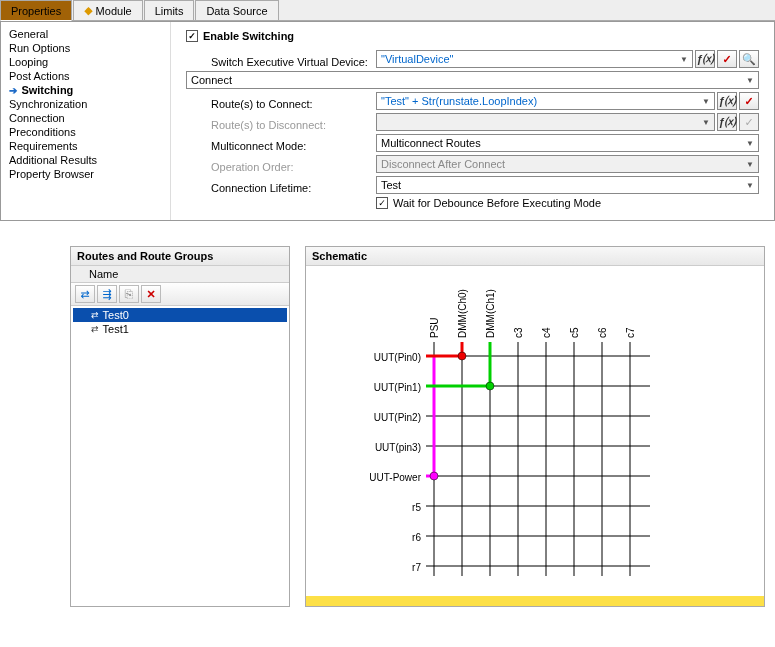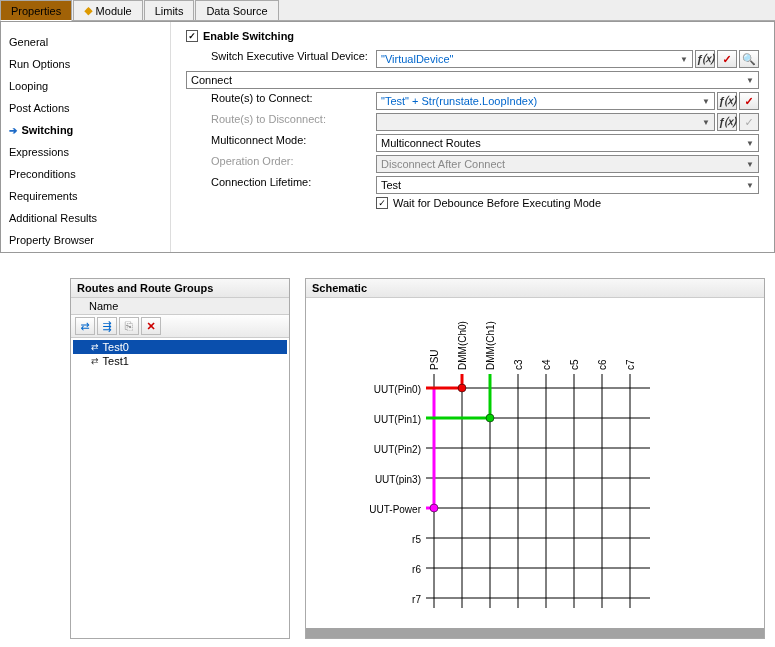--- a/index.html
+++ b/index.html
@@ -7,42 +7,42 @@
 
 
 .tabs { display: flex; border-bottom: 1px solid #aaa; background: #eee; }
 .tab { padding: 3px 10px; border: 1px solid #aaa; border-bottom: none; background: #fff; margin-right: 1px; cursor: pointer; display: flex; align-items: center; gap: 3px; }
 .tab.active { background: #a16207; border-bottom: 1px solid #fff; margin-bottom: -1px; }
 .tab:not(.active) { background: #f0f0f0; }
 
 
 .top-panel { display: flex; border: 1px solid #999; }
 .sidebar { width: 170px; padding: 5px 8px; border-right: 1px solid #ddd; }
-.sidebar-item { padding: 1px 0; cursor: pointer; margin-top: 8px; }
+.sidebar-item { padding: 1px 0; cursor: pointer; }
 .sidebar-item.active { font-weight: bold; display: flex; align-items: center; gap: 4px; }
 .arrow-right { color: #1e6bc7; font-size: 10px; }
 
 .main-form { flex: 1; padding: 8px 15px; }
 .enable-row { display: flex; align-items: center; gap: 5px; font-weight: bold; margin-bottom: 8px; }
-.form-row { display: flex; align-items: flex-start; margin: 3px 0; }
+.form-row { display: flex; align-items: flex-end; margin: 3px 0; }
 .form-label { width: 190px; padding-left: 25px; }
 .form-label.disabled { color: #999; }
 .form-control { flex: 1; display: flex; gap: 2px; }
 .dropdown { flex: 1; border: 1px solid #888; padding: 1px 4px; background: #fff; position: relative; display: flex; align-items: center; justify-content: space-between; height: 18px; }
 .dropdown.disabled { background: #f0f0f0; color: #888; }
 .dropdown-arrow { font-size: 8px; color: #555; }
 .icon-btn { width: 20px; height: 18px; border: 1px solid #888; display: flex; align-items: center; justify-content: center; font-size: 9px; background: linear-gradient(#fff,#e8e8e8); cursor: pointer; }
 .icon-btn.disabled { background: #f0f0f0; color: #aaa; }
 .fx { font-style: italic; font-weight: bold; color: #333; }
 .check { color: #c00; font-weight: bold; }
 .expr-text { color: #0066cc; }
 
 
 .bottom { display: flex; gap: 15px; margin-top: 25px; padding: 0 10px 10px 70px; }
-.panel { border: 1px solid #aaa; background: #a3a3a3; }
+.panel { border: 1px solid #aaa; background: #fde047; }
 .panel-title { font-weight: bold; padding: 3px 6px; background: linear-gradient(#f8f8f8,#e8e8e8); border-bottom: 1px solid #ccc; }
 .routes-panel { width: 220px; }
 .routes-header { background: #eee; border-bottom: 1px solid #ccc; padding: 2px 18px; font-weight: normal; }
 .toolbar { display: flex; gap: 2px; padding: 2px 4px; border-bottom: 1px solid #ccc; background: linear-gradient(#fefefe,#eaeaea); }
 .tb-btn { width: 20px; height: 18px; border: 1px solid #bbb; background: linear-gradient(#fff,#e8e8e8); display: flex; align-items: center; justify-content: center; cursor: pointer; }
 .tree { background: #fff; height: 300px; padding: 2px; }
 .tree-item { padding: 1px 8px 1px 18px; display: flex; align-items: center; gap: 4px; cursor: pointer; }
 .tree-item.selected { background: #0a4fad; color: #fff; }
 .route-icon { font-size: 9px; }
 
@@ -80,21 +80,22 @@
 <div class="top-panel">
   <div class="sidebar">
     <div class="sidebar-item">General</div>
     <div class="sidebar-item">Run Options</div>
     <div class="sidebar-item">Looping</div>
     <div class="sidebar-item">Post Actions</div>
     <div class="sidebar-item active">
       <span class="arrow-right">➔</span>
       <span>Switching</span>
     </div>
-    <div class="sidebar-item">Expressions</div>
+    <div class="sidebar-item">Synchronization</div>
+    <div class="sidebar-item">Connection</div>
     <div class="sidebar-item">Preconditions</div>
     <div class="sidebar-item">Requirements</div>
     <div class="sidebar-item">Additional Results</div>
     <div class="sidebar-item">Property Browser</div>
   </div>
 
   <div class="main-form">
     <div class="enable-row">
       <span class="checkbox">✓</span>
       <span>Enable Switching</span>

